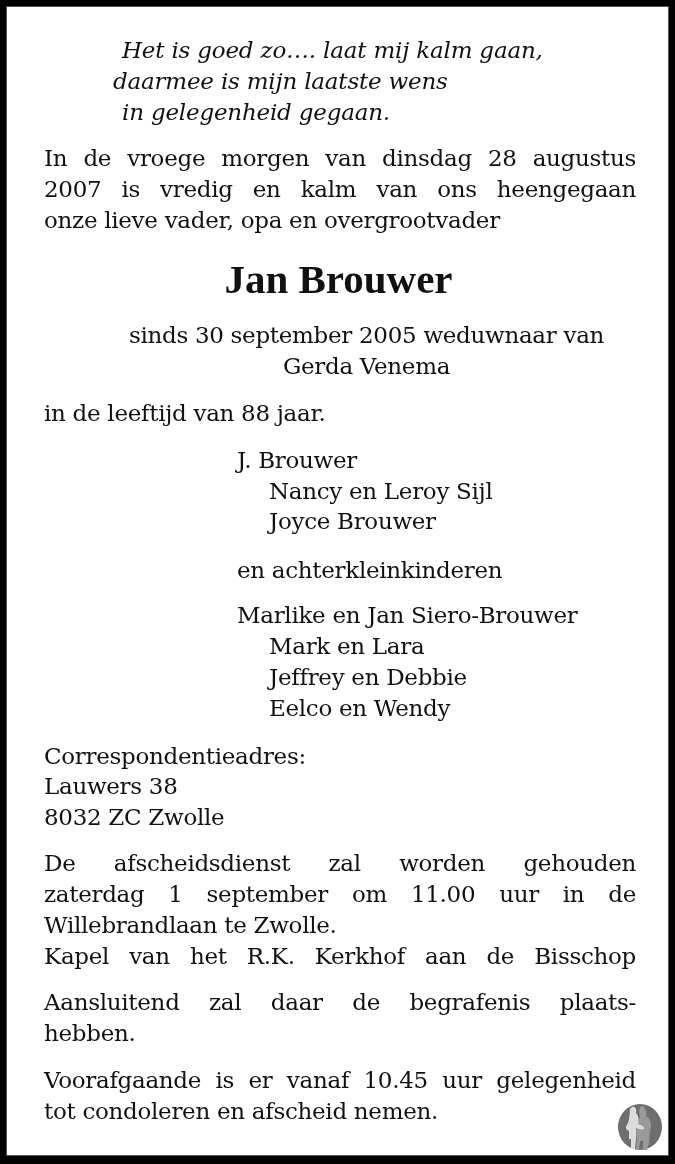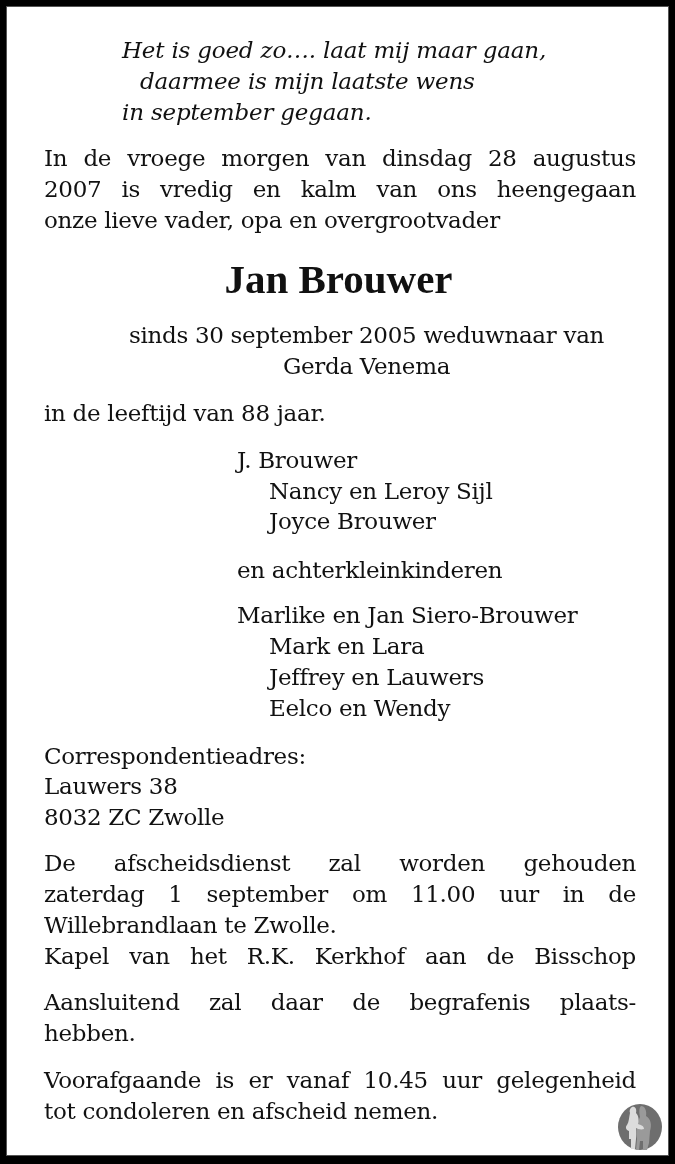--- a/index.html
+++ b/index.html
@@ -51,23 +51,23 @@
     .logo {
       position: absolute; left: 610px; top: 1096px; width: 46px; height: 48px;
     }
   </style>
 </head>
 <body>
 
 <div class="frame">
   <div class="paper">
 
-    <div class="t poem" style="left:115px; top:28px;">Het is goed zo…. laat mij maar gaan,</div>
-    <div class="t poem" style="left:133px; top:59px;text-align:right;">daarmee is mijn laatste wens</div>
-    <div class="t poem" style="left:115px; top:90px;">in september gegaan.</div>
+    <div class="t poem" style="left:115px; top:28px;">Het is goed zo…. laat mij kalm gaan,</div>
+    <div class="t poem" style="left:106px; top:59px;text-align:right;">daarmee is mijn laatste wens</div>
+    <div class="t poem" style="left:115px; top:90px;">in gelegenheid gegaan.</div>
 
     <div class="t just" style="top:136px;">
       <span class="ln">In de vroege morgen van dinsdag 28 augustus</span>
       <span class="ln">2007 is vredig en kalm van ons heengegaan</span>
       <span class="ln last">onze lieve vader, opa en overgrootvader</span>
     </div>
 
     <div class="t name" style="top:250px;text-align:center;">Jan Brouwer</div>
 
     <div class="t center" style="top:313px;">sinds 30 september 2005 weduwnaar van</div>
@@ -76,21 +76,21 @@
     <div class="t" style="left:37px; top:391px;">in de leeftijd van 88 jaar.</div>
 
     <div class="t" style="left:230px; top:438px;">J. Brouwer</div>
     <div class="t" style="left:262px; top:469px;">Nancy en Leroy Sijl</div>
     <div class="t" style="left:262px; top:499px;">Joyce Brouwer</div>
 
     <div class="t" style="left:230px; top:548px;">en achterkleinkinderen</div>
 
     <div class="t" style="left:262px; top:624px;">Mark en Lara</div>
     <div class="t" style="left:230px; top:593px;">Marlike en Jan Siero-Brouwer</div>
-    <div class="t" style="left:262px; top:655px;">Jeffrey en Lauwers</div>
+    <div class="t" style="left:262px; top:655px;">Jeffrey en Debbie</div>
     <div class="t" style="left:262px; top:686px;">Eelco en Wendy</div>
 
     <div class="t" style="left:37px; top:734px;">Correspondentieadres:</div>
     <div class="t" style="left:37px; top:764px;">Lauwers 38</div>
     <div class="t" style="left:37px; top:795px;">8032 ZC Zwolle</div>
 
     <div class="t just" style="top:841px;">
       <span class="ln">De afscheidsdienst zal worden gehouden</span>
       <span class="ln">zaterdag 1 september om 11.00 uur in de</span>
       <span class="ln last">Willebrandlaan te Zwolle.</span>

